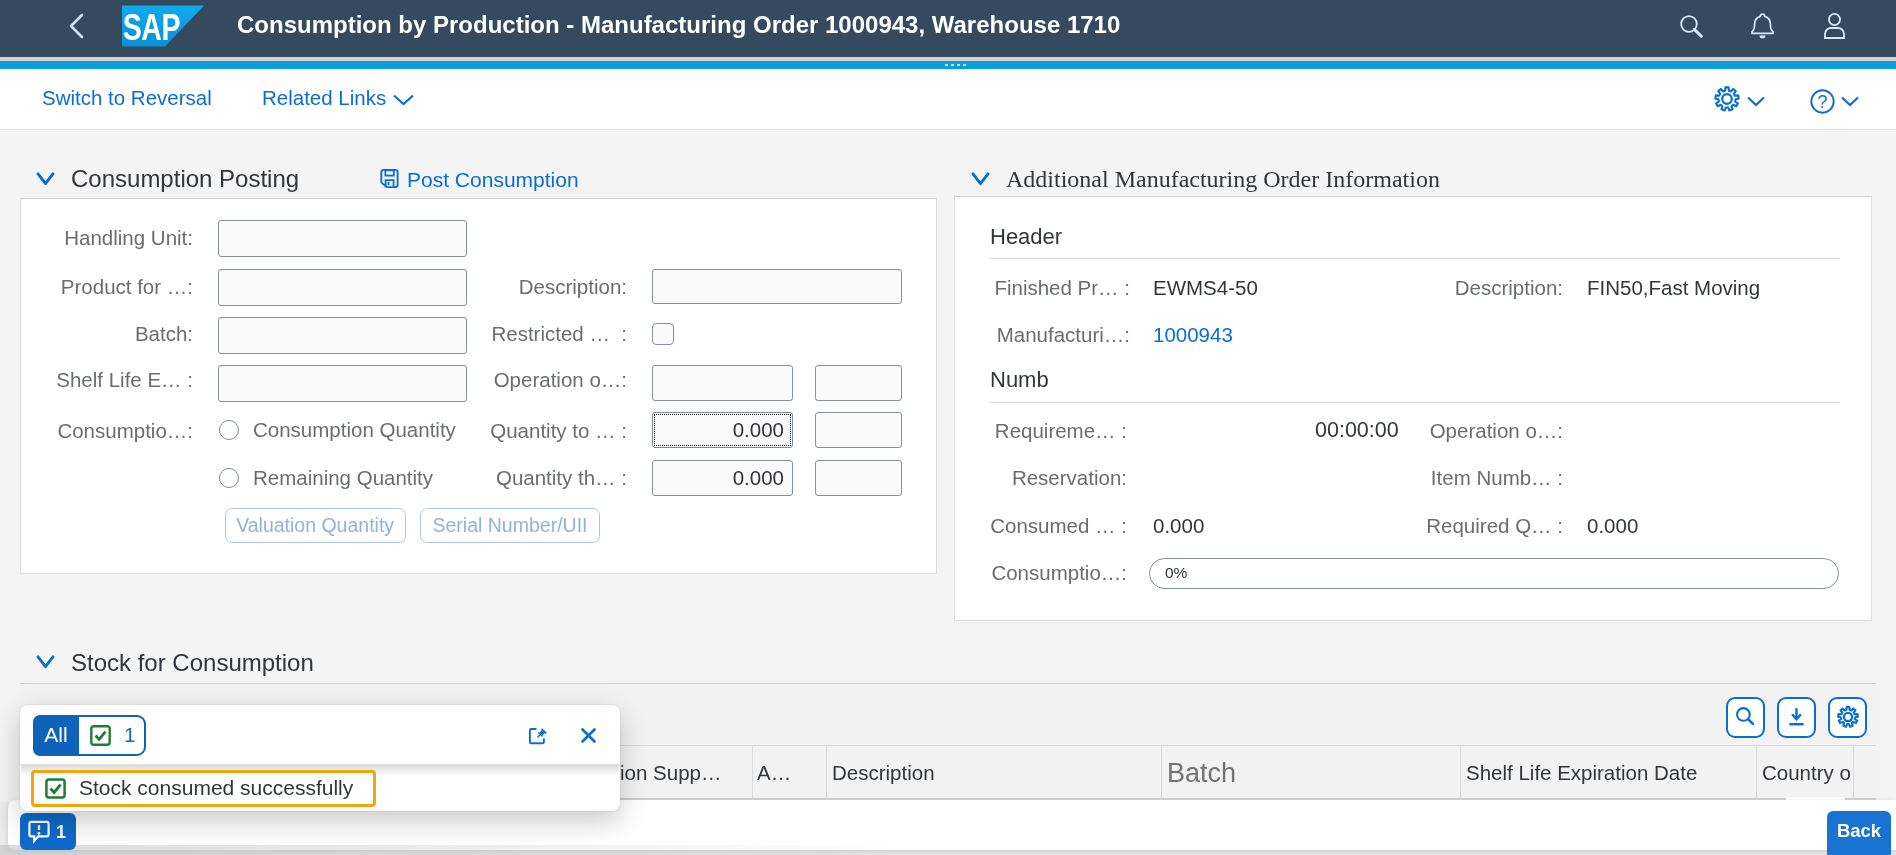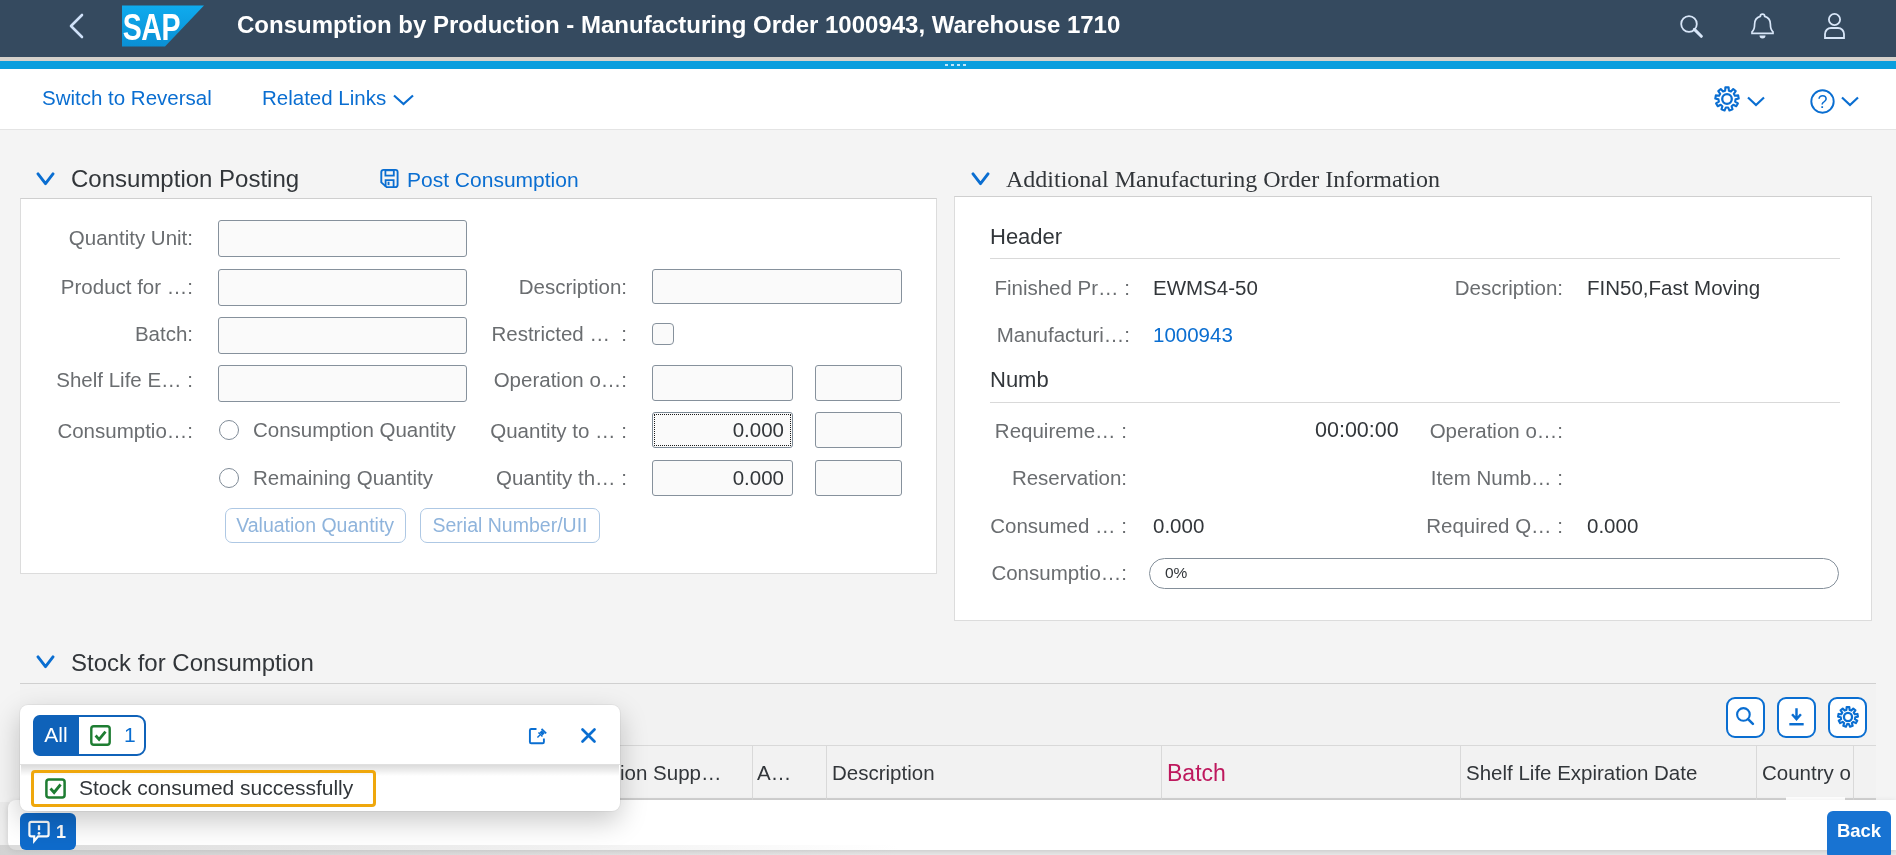--- a/index.html
+++ b/index.html
@@ -85,21 +85,21 @@
 </svg>
 <div class="abs link" style="left:407px;top:168px;font-size:21px;line-height:24px;">Post Consumption</div>
 
 <svg class="abs" style="left:971px;top:171px;" width="19" height="15" viewBox="0 0 19 15">
   <path d="M2 2.8 L9.5 12.6 L17 2.8" fill="none" stroke="#0a6ed1" stroke-width="2.9" stroke-linecap="round" stroke-linejoin="round"></path>
 </svg>
 <div class="abs" style="left:1006px;top:166px;font-size:24px;line-height:26px;color:#32363a;font-family:Liberation Serif, serif;">Additional Manufacturing Order Information</div>
 
 <div class="abs" style="left:20px;top:198px;width:917px;height:376px;background:#ffffff;border:1px solid #dcdcdc;border-top:1px solid #cfcfcf;"></div>
 
-<div class="abs lbl" style="left:0;top:226px;width:193px;">Quantity Unit:</div>
+<div class="abs lbl" style="left:0;top:226px;width:193px;">Handling Unit:</div>
 <div class="inp" style="left:218px;top:220px;width:249px;height:37px;"></div>
 
 <div class="abs lbl" style="left:0;top:275px;width:193px;">Product for …:</div>
 <div class="inp" style="left:218px;top:268.5px;width:249px;height:37px;"></div>
 <div class="abs lbl" style="left:424px;top:275px;width:203px;">Description:</div>
 <div class="inp" style="left:652px;top:268.5px;width:250px;height:35px;"></div>
 
 <div class="abs lbl" style="left:0;top:322px;width:193px;">Batch:</div>
 <div class="inp" style="left:218px;top:316.5px;width:249px;height:37px;"></div>
 <div class="abs lbl" style="left:424px;top:322px;width:203px;">Restricted …&nbsp;&nbsp;:</div>
@@ -188,21 +188,21 @@
 <div class="abs" style="left:20px;top:745px;width:1856px;height:55px;background:#f2f2f2;border-top:1px solid #d9d9d9;border-bottom:2px solid #d2d2d2;"></div>
 <div class="abs" style="left:752px;top:746px;width:1px;height:55px;background:#d9d9d9;"></div>
 <div class="abs" style="left:826px;top:746px;width:1px;height:55px;background:#d9d9d9;"></div>
 <div class="abs" style="left:1161px;top:746px;width:1px;height:55px;background:#d9d9d9;"></div>
 <div class="abs" style="left:1460px;top:746px;width:1px;height:55px;background:#d9d9d9;"></div>
 <div class="abs" style="left:1756px;top:746px;width:1px;height:55px;background:#d9d9d9;"></div>
 <div class="abs" style="left:1853px;top:746px;width:1px;height:55px;background:#d9d9d9;"></div>
 <div class="abs" style="left:620px;top:761px;font-size:20.5px;line-height:24px;color:#32363a;">ion Supp…</div>
 <div class="abs" style="left:757px;top:761px;font-size:20.5px;line-height:24px;color:#32363a;">A…</div>
 <div class="abs" style="left:832px;top:761px;font-size:20.5px;line-height:24px;color:#32363a;">Description</div>
-<div class="abs" style="left:1167px;top:761px;font-size:23px;line-height:24px;color:#be185d;">Batch</div>
+<div class="abs" style="left:1167px;top:761px;font-size:27px;line-height:24px;color:#737373;">Batch</div>
 <div class="abs" style="left:1466px;top:761px;font-size:20.5px;line-height:24px;color:#32363a;">Shelf Life Expiration Date</div>
 <div class="abs" style="left:1762px;top:761px;font-size:20.5px;line-height:24px;color:#32363a;white-space:nowrap;overflow:hidden;width:91px;">Country o</div>
 
 <div class="abs" style="left:1786px;top:797px;width:59px;height:5px;background:#ffffff;"></div>
 
 <div class="abs" style="left:0;top:802px;width:1896px;height:53px;background:#ececec;"></div>
 <div class="abs" style="left:8px;top:800px;width:1888px;height:50px;background:#ffffff;border-radius:8px 0 0 8px;box-shadow:0 2px 6px rgba(0,0,0,0.15);"></div>
 <div class="abs" style="left:0;top:845px;width:900px;height:10px;background:linear-gradient(to right,rgba(190,190,190,0.55),rgba(190,190,190,0));"></div>
 
 <div class="abs" style="left:20px;top:813px;width:56px;height:37px;background:#0f6bcb;border-radius:6px;"></div>

